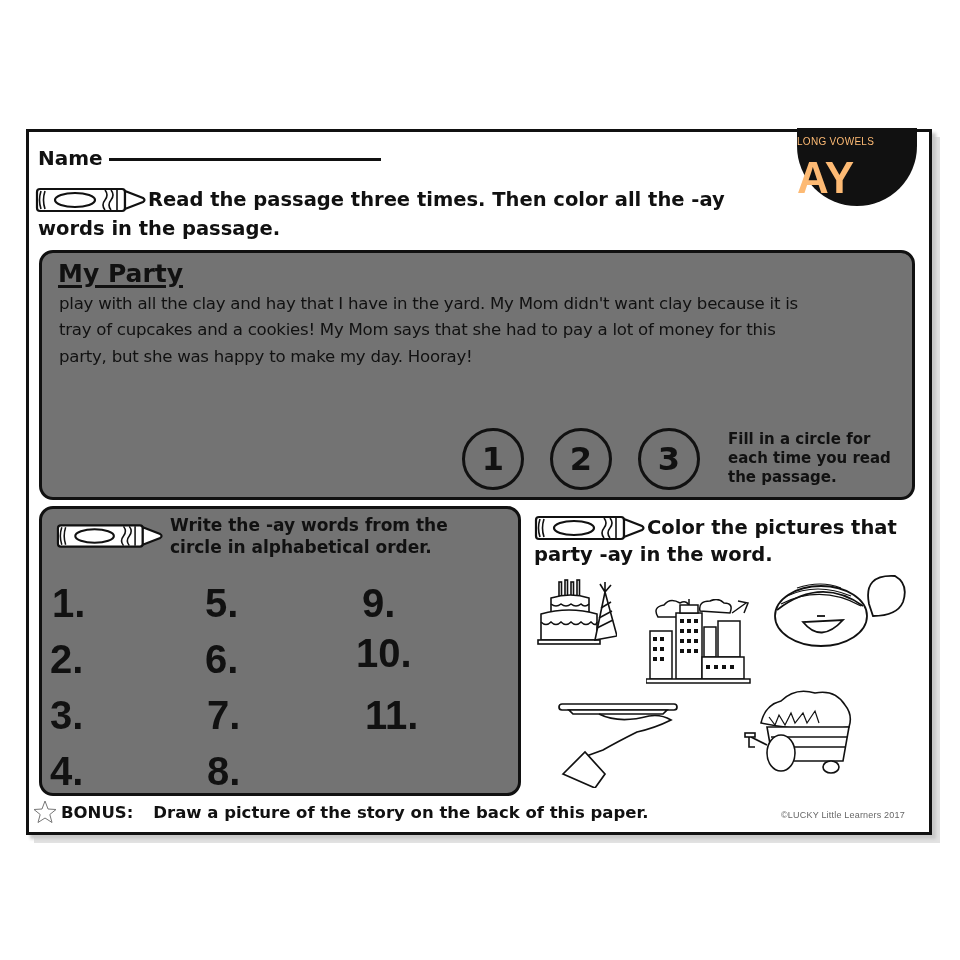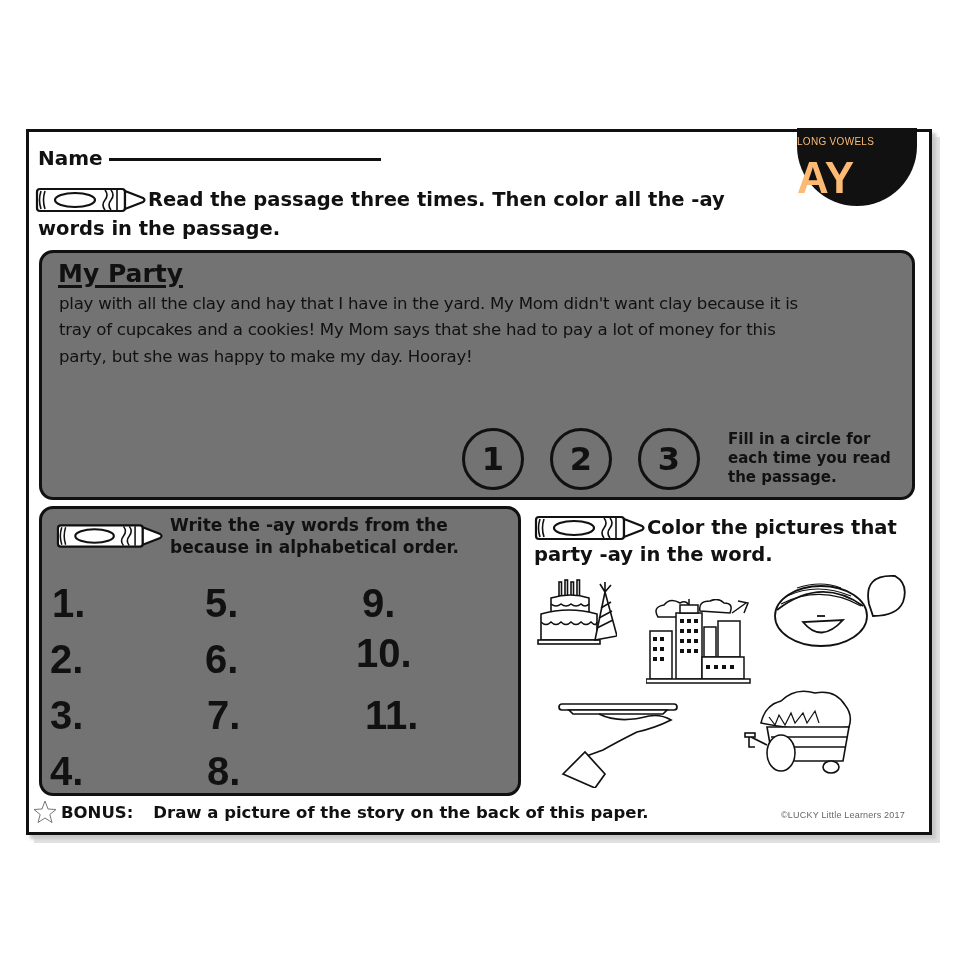--- a/index.html
+++ b/index.html
@@ -77,21 +77,21 @@
     </div>
   </div>
 
   <div class="box" style="left:10px; top:374px; width:476px; height:284px;">
     <div class="abs instr" style="left:14px; top:5px; display:flex; align-items:center; font-size:17px; line-height:22px;">
       <svg class="crayon" style="width:108px;">
           <use href="#crayon"></use>
         </svg>
       <div style="margin-left:6px;">
         <div>Write the -ay words from the</div>
-        <div>because in alphabetical order.</div>
+        <div>circle in alphabetical order.</div>
       </div>
     </div>
     <div class="num" style="left:10px; top:74px;">1.</div>
     <div class="num" style="left:8px; top:130px;">2.</div>
     <div class="num" style="left:8px; top:186px;">3.</div>
     <div class="num" style="left:8px; top:242px;">4.</div>
     <div class="num" style="left:163px; top:74px;">5.</div>
     <div class="num" style="left:163px; top:130px;">6.</div>
     <div class="num" style="left:165px; top:186px;">7.</div>
     <div class="num" style="left:165px; top:242px;">8.</div>

